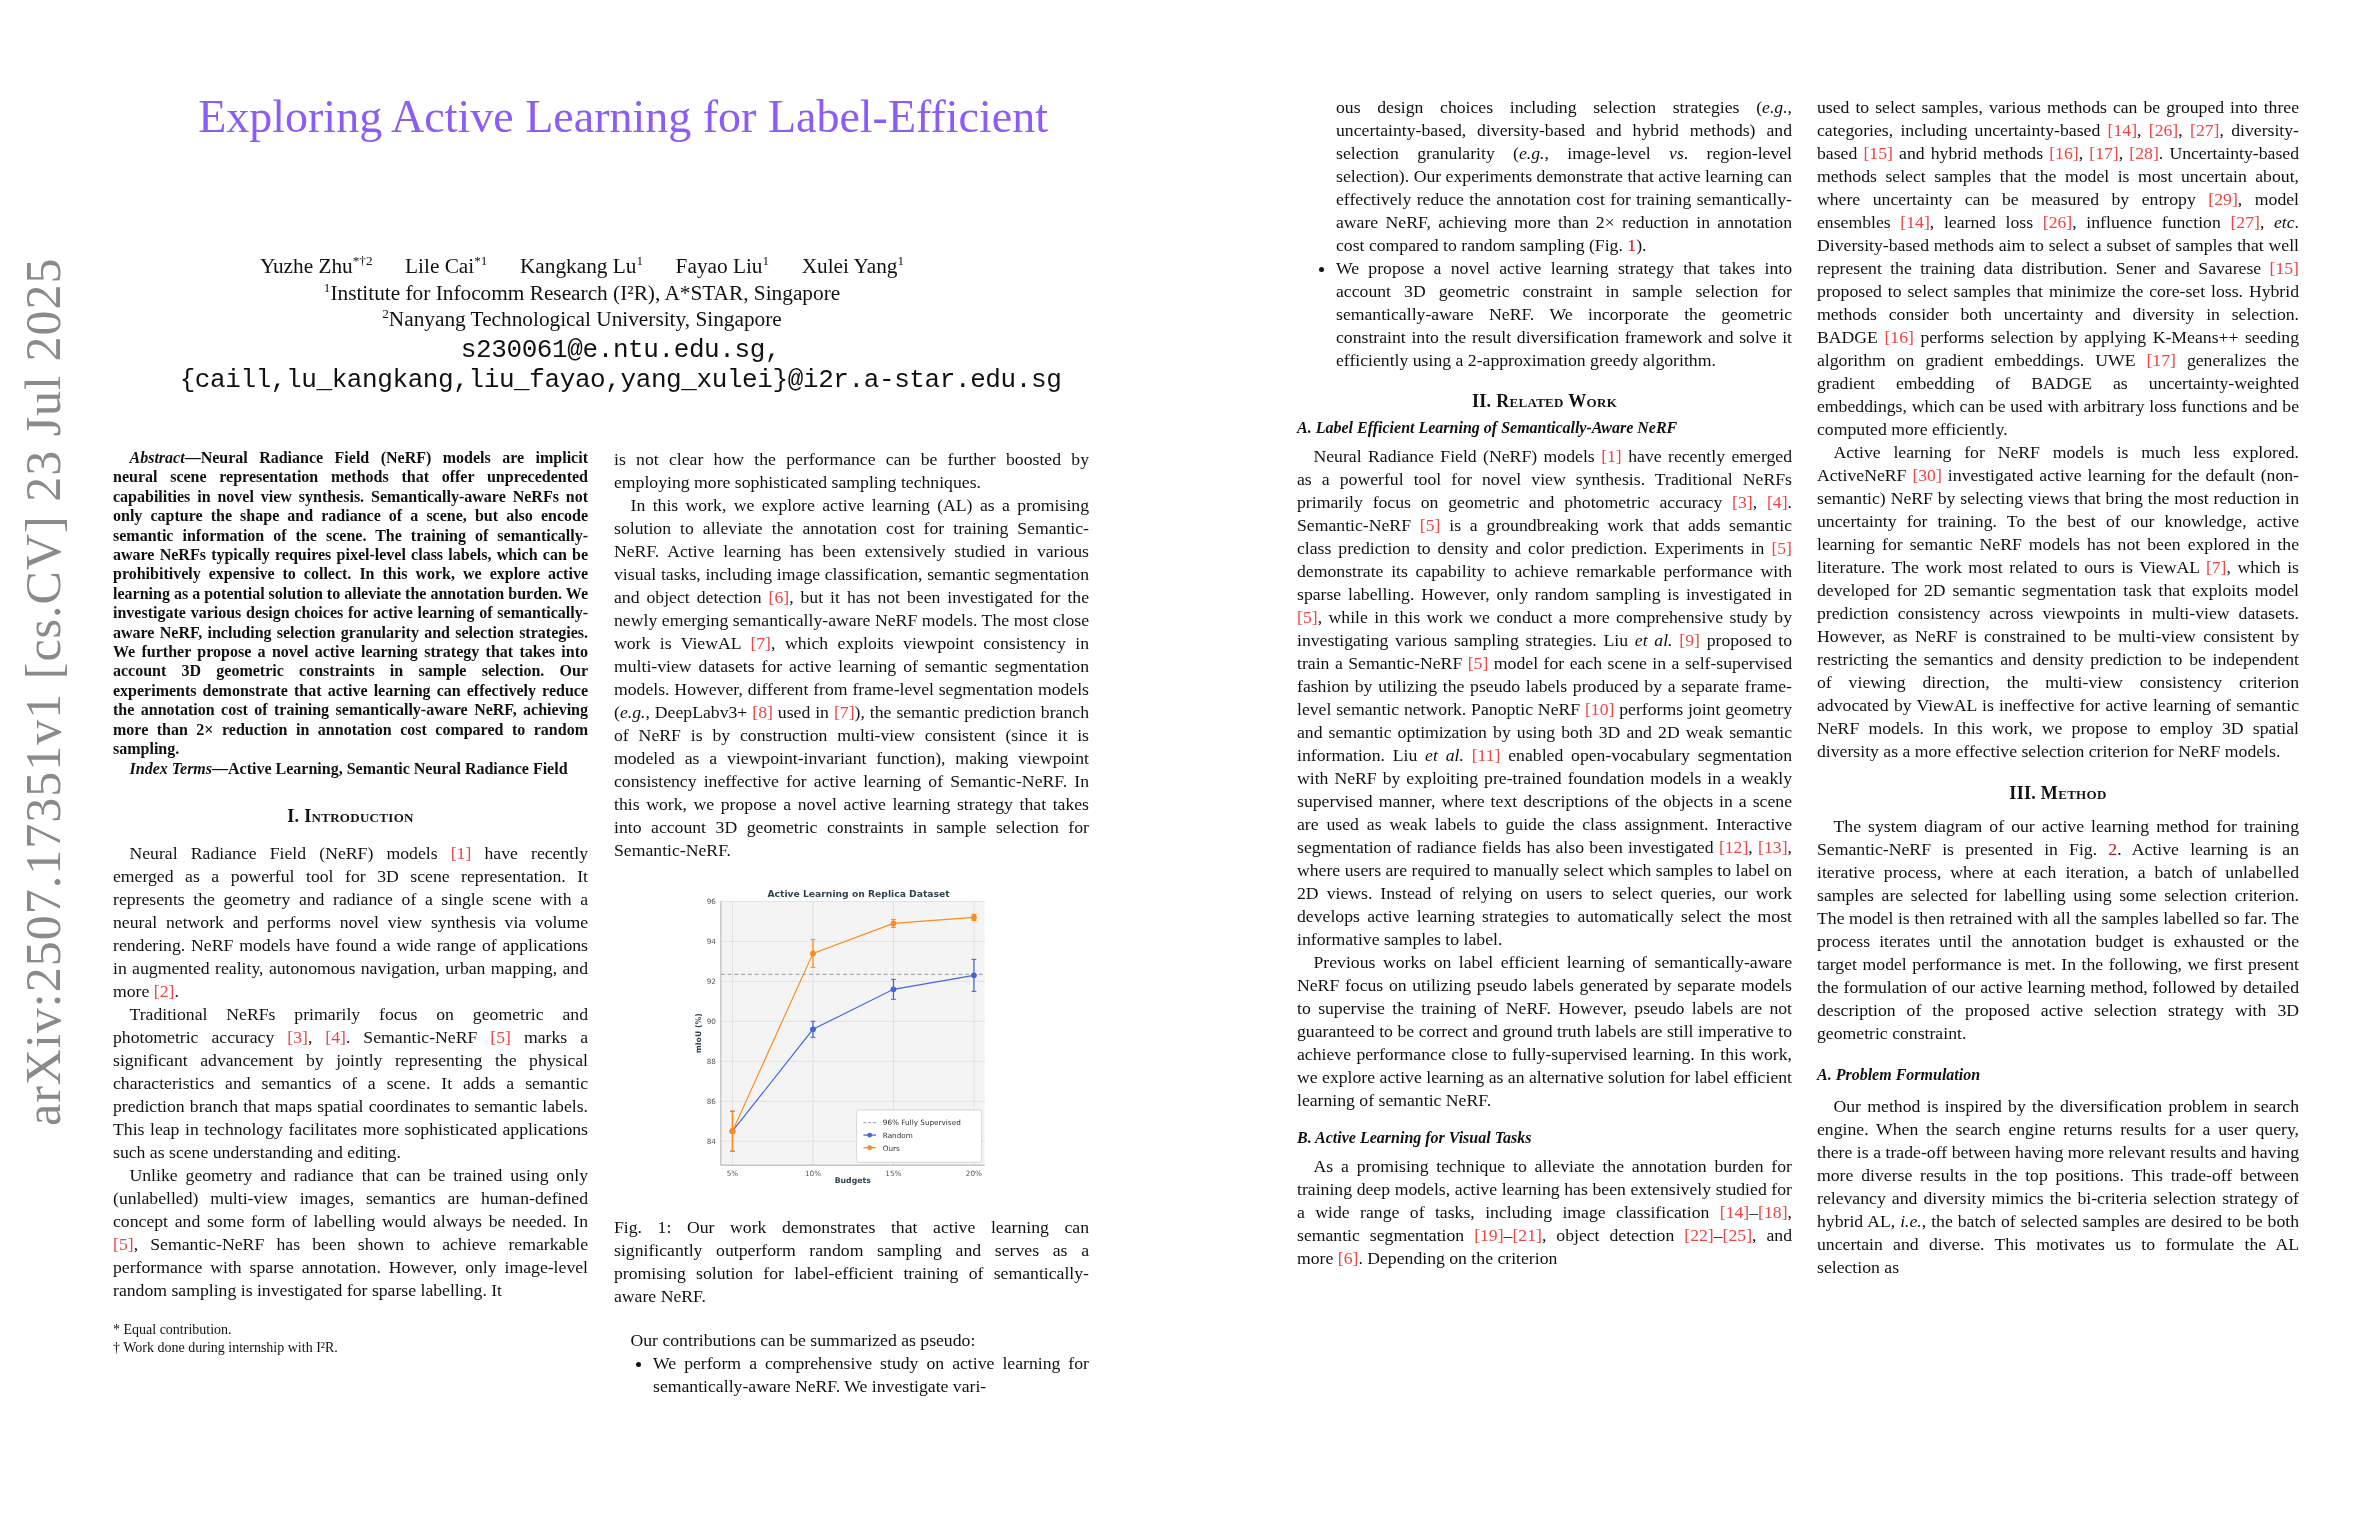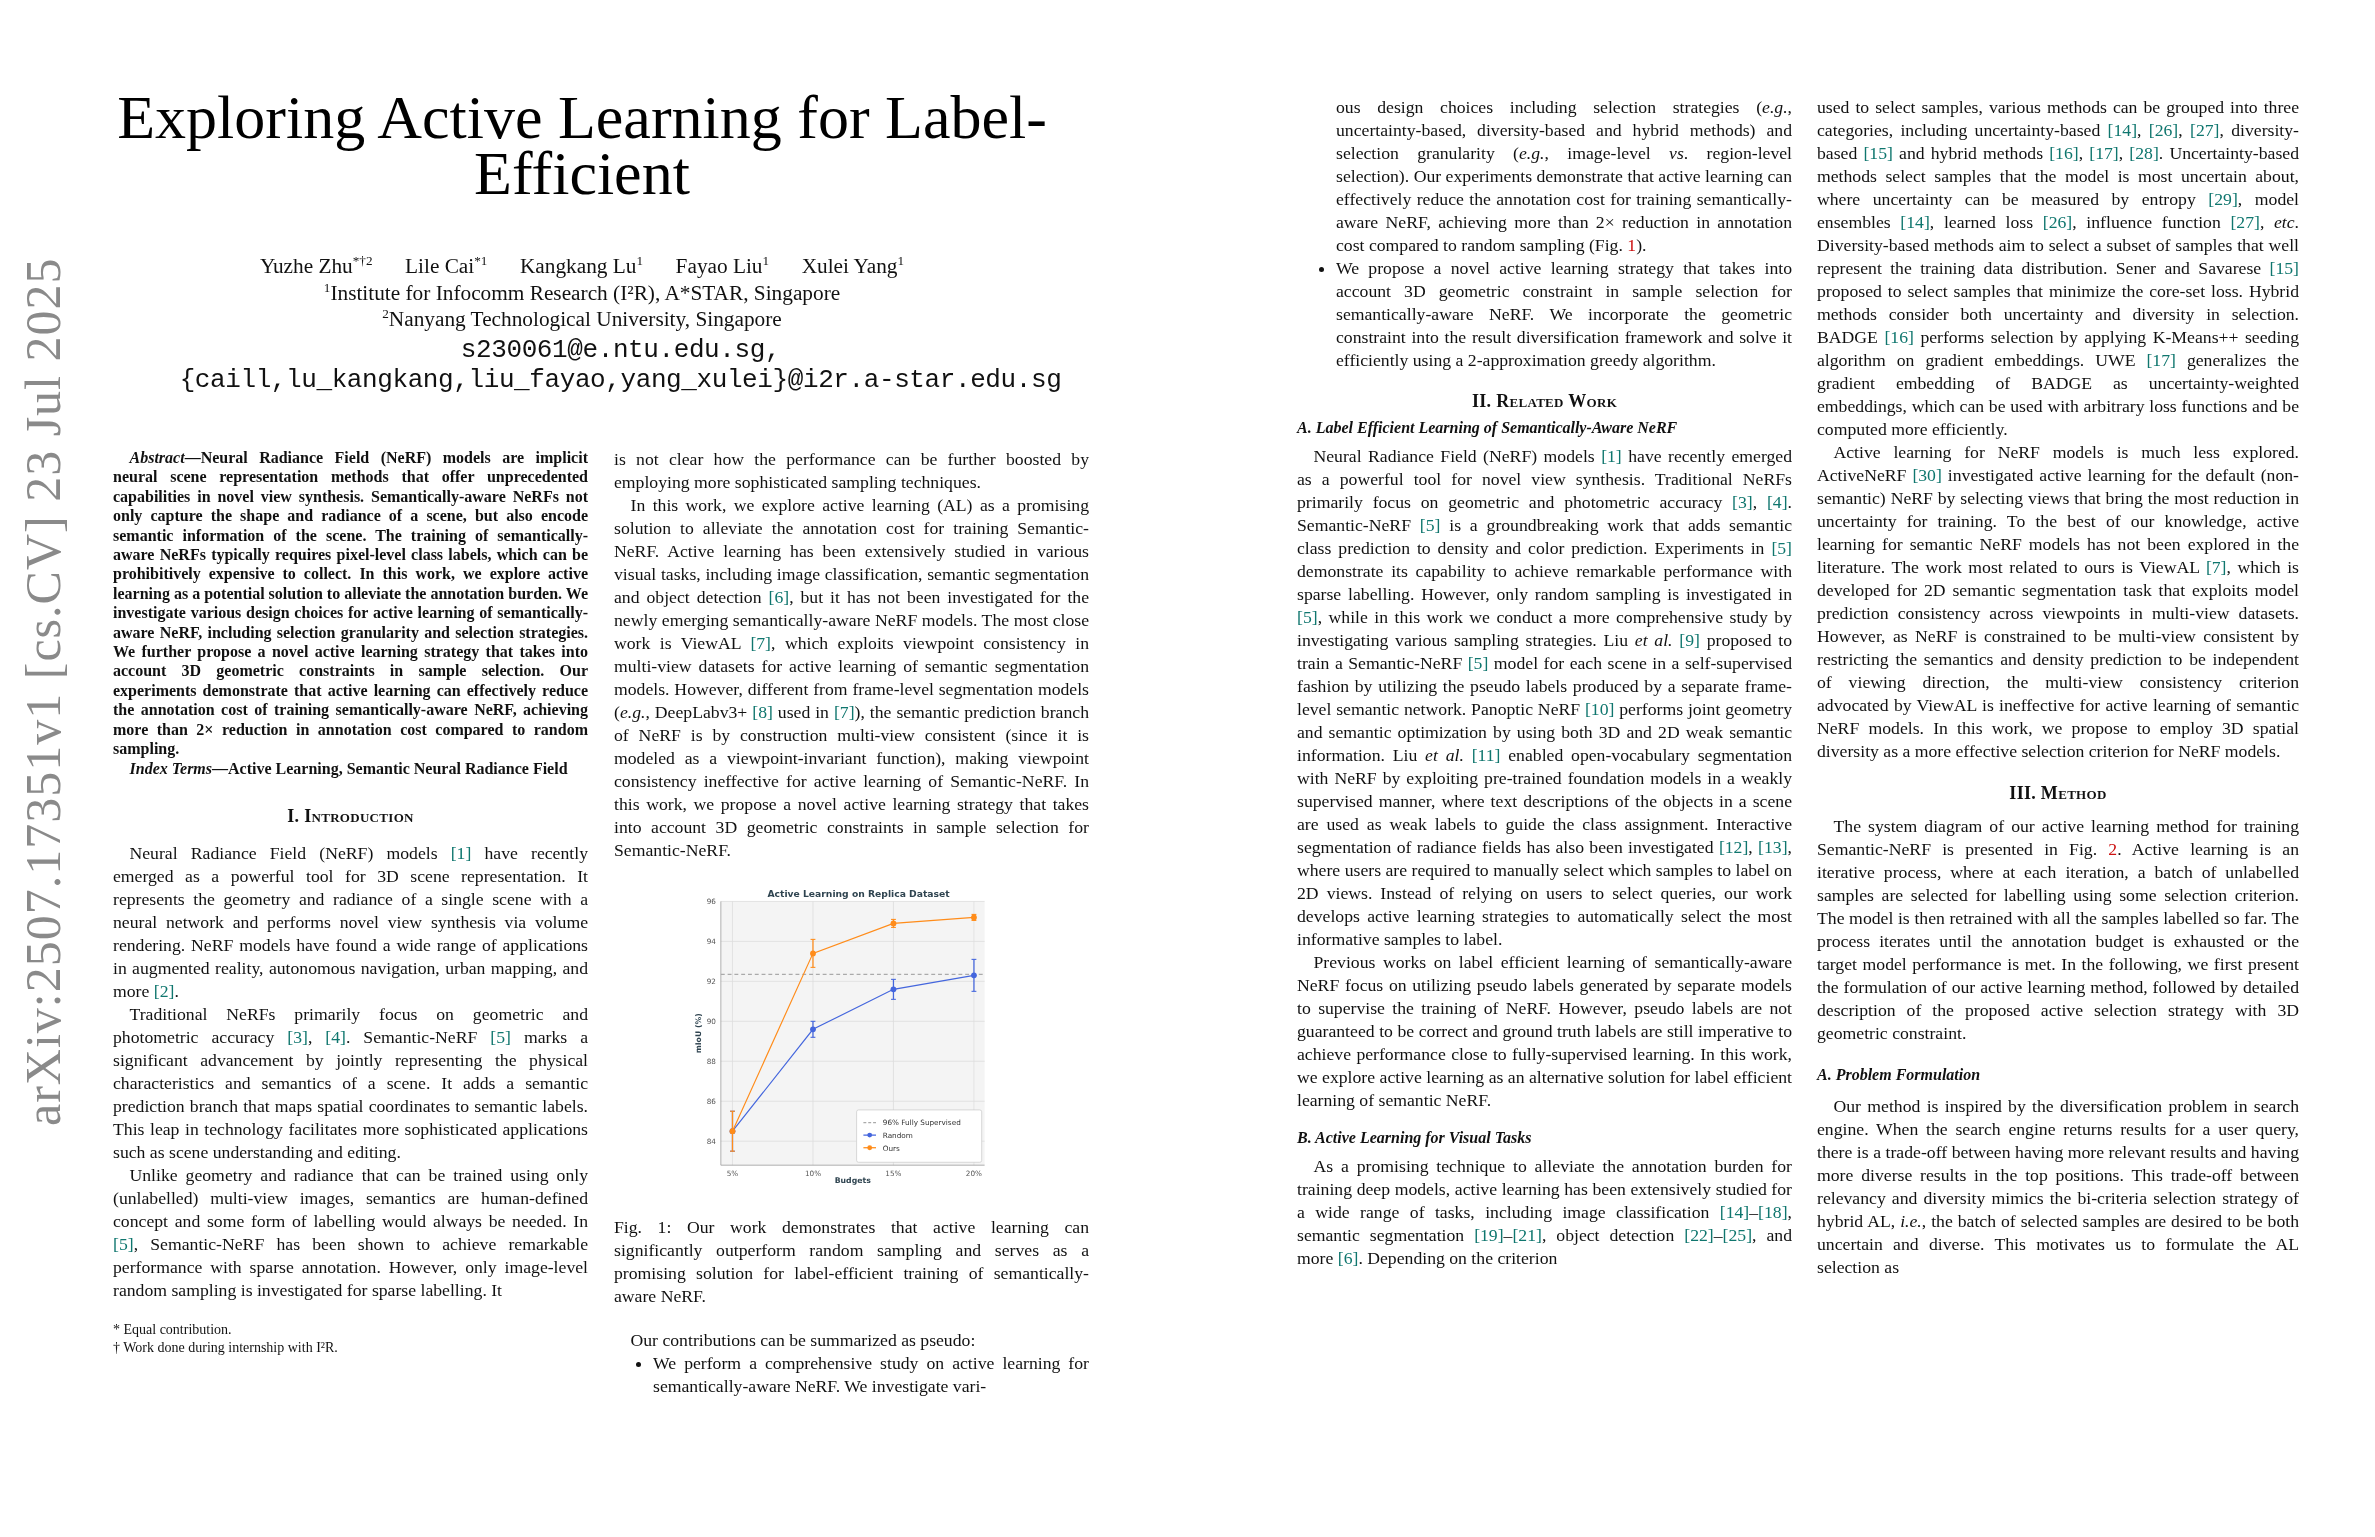--- a/index.html
+++ b/index.html
@@ -1,35 +1,35 @@
 <!DOCTYPE html>
 <html><head>
 <meta charset="utf-8">
 <style>
   html, body { margin:0; padding:0; background:#ffffff; }
   body { width:2375px; height:1537px; position:relative; overflow:hidden;
          font-family:"Liberation Serif", "DejaVu Serif", serif; color:#111; }
   .abs { position:absolute; }
   .arxiv-stamp { left:13.6px; top:1126px; transform-origin:0 0; transform:rotate(-90deg);
                  font-size:50px; color:#8a8a8a; letter-spacing:1px; white-space:nowrap; }
-  .title { left:116px; top:89px; width:932px; text-align:center; font-size:62px; line-height:56px; color:#000000; }
+  .title { left:116px; top:89px; width:932px; text-align:right; font-size:46px; line-height:56px; color:#8b5cf6; }
   .authors { left:116px; top:254px; width:932px; text-align:center; font-size:21.3px; line-height:25px; }
   .authors .au { margin:0 13.6px; }
   .affil { left:116px; width:932px; text-align:center; font-size:21.3px; line-height:25px; }
   .email { left:116px; top:335px; width:1009px; text-align:center; font-family:"Liberation Mono","DejaVu Sans Mono",monospace; font-size:26px; letter-spacing:-0.4px; }
   sup { font-size:0.62em; line-height:0; vertical-align:0.6em; }
   .col { position:absolute; font-size:17.7px; line-height:23px; text-align:justify; }
   .col p { margin:0; text-indent:16.5px; }
   .col p.noind { text-indent:0; }
   .abstract { font-weight:bold; font-size:16px; line-height:19.4px; }
   .abstract p { text-indent:16.5px; }
   .abstract em { font-style:italic; }
   .sechead { text-align:center; font-size:18px; margin:0; font-variant:small-caps; letter-spacing:0.3px; }
   .subhead { font-style:italic; font-size:16px; margin:0; }
-  .cite { color:#0f766e; }
+  .cite { color:#ef4444; }
   .ref { color:#cc1111; }
   .caption { font-size:17.7px; line-height:23px; text-align:justify; }
   .footnote { font-size:14px; line-height:18.4px; }
   ul.bullets { margin:0; padding:0 0 0 39px; }
   ul.bullets li { text-align:justify;font-family:Liberation Serif, serif; }
   .chart-wrap { position:absolute; left:679px; top:883px; width:330px; height:320px; }
 </style>
 </head>
 <body>
 

